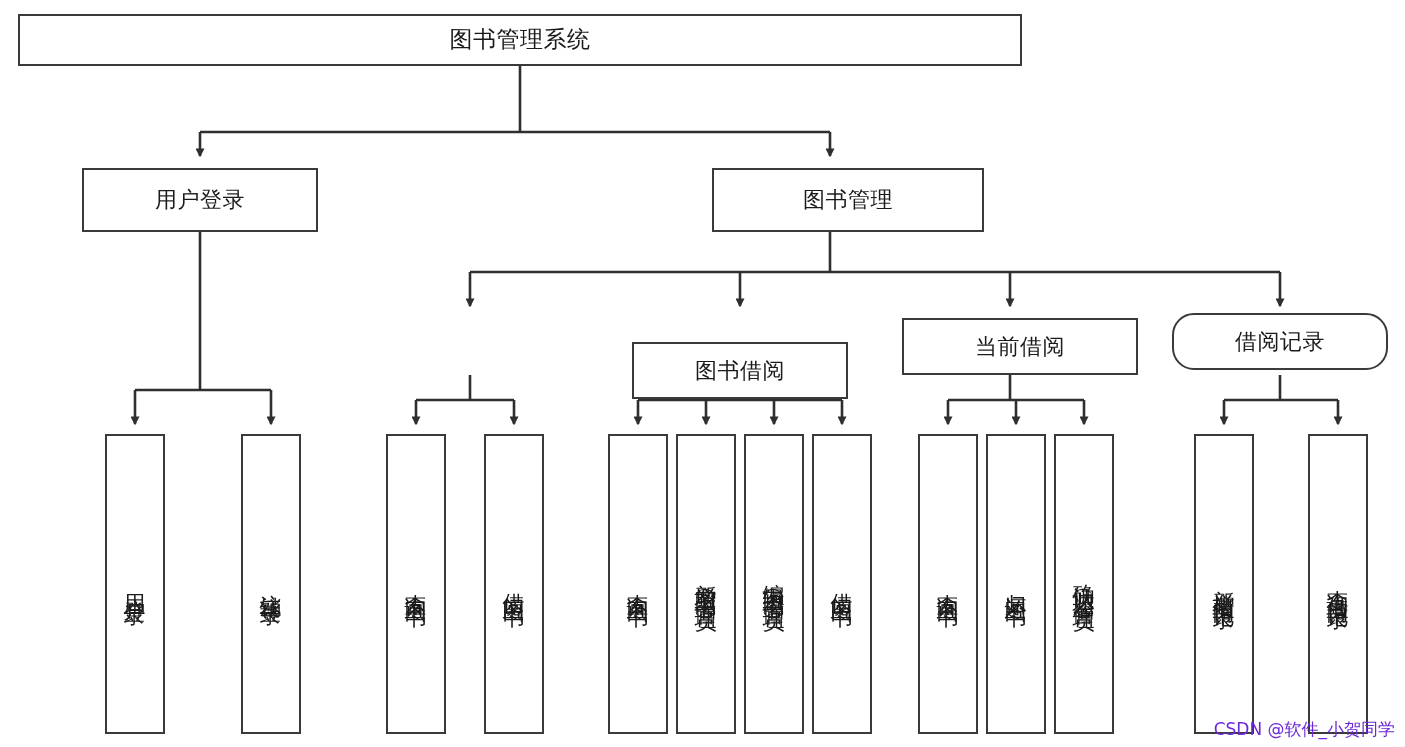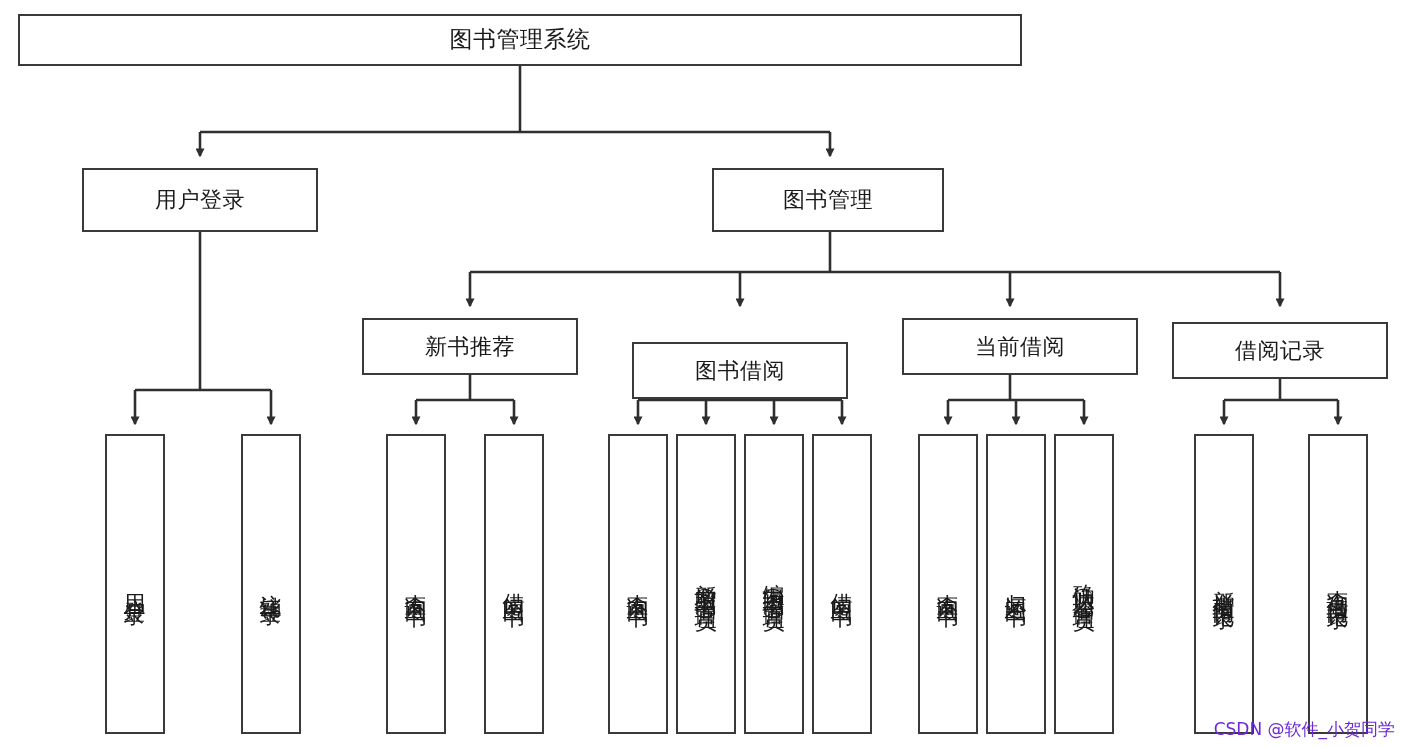--- a/index.html
+++ b/index.html
@@ -130,37 +130,34 @@
   </svg>
 
   <div class="node horizontal root" style="left:18px; top:14px; width:1004px; height:52px;">
     <span class="node-label">图书管理系统</span>
   </div>
 
   <div class="node horizontal" style="left:82px; top:168px; width:236px; height:64px;">
     <span class="node-label">用户登录</span>
   </div>
 
-  <div class="node horizontal" style="left:712px; top:168px; width:232px; height:64px;">
+  <div class="node horizontal" style="left:712px; top:168px; width:272px; height:64px;">
     <span class="node-label">图书管理</span>
   </div>
 
-  <div class="node horizontal" style="left:362px; top:318px; width:216px; height:57px;">
-    <span class="node-label">新书推荐</span>
-  </div>
 
   <div class="node horizontal" style="left:632px; top:318px; width:216px; height:57px;margin-top:24px;">
     <span class="node-label">图书借阅</span>
   </div>
 
   <div class="node horizontal" style="left:902px; top:318px; width:236px; height:57px;">
     <span class="node-label">当前借阅</span>
   </div>
 
-  <div class="node horizontal" style="left:1172px; top:322px; width:216px; height:57px;">
+  <div class="node horizontal" style="left:1172px; top:313px; width:216px; height:57px;border-radius:22px;">
     <span class="node-label">借阅记录</span>
   </div>
 
   <div class="node vertical" style="left:105px; top:434px; width:60px; height:300px;">
     <span class="node-label">用户登录</span>
   </div>
 
   <div class="node vertical" style="left:241px; top:434px; width:60px; height:300px;">
     <span class="node-label">注销登录</span>
   </div>

